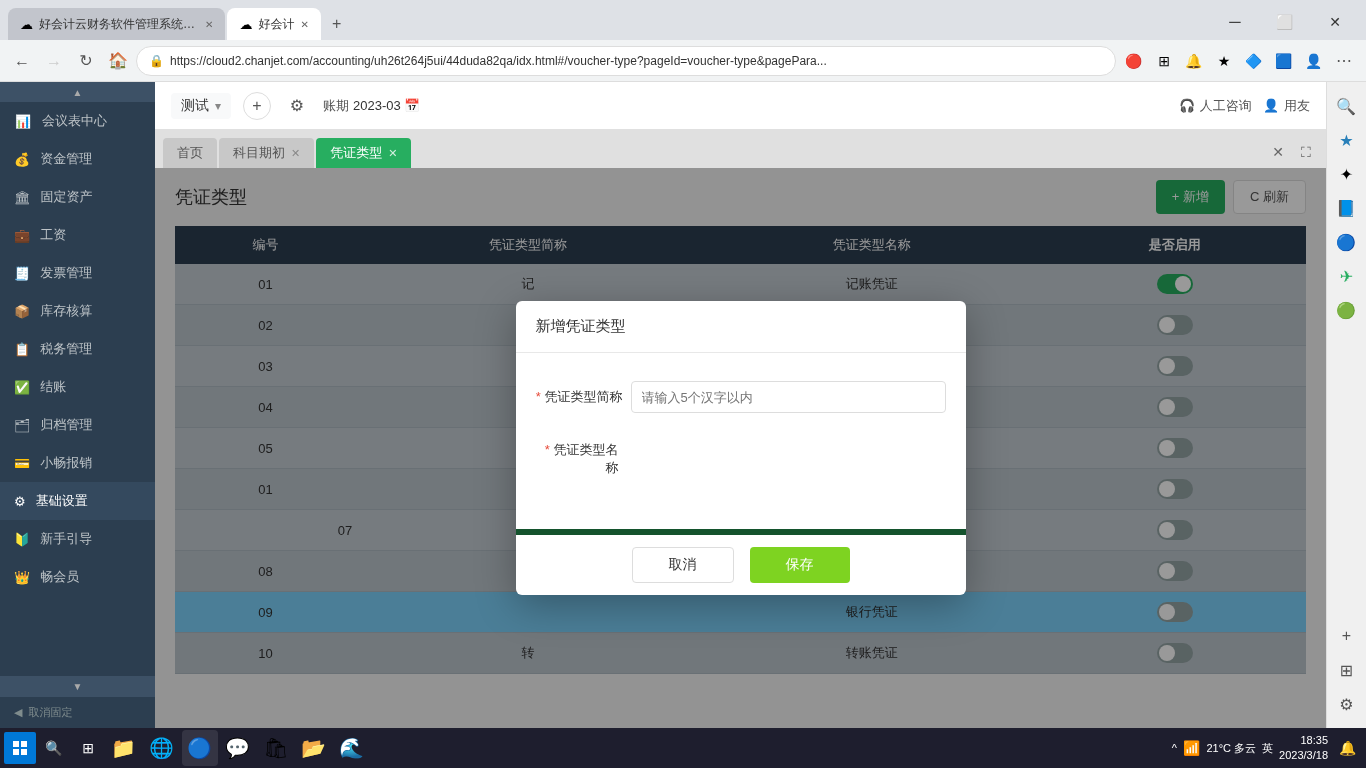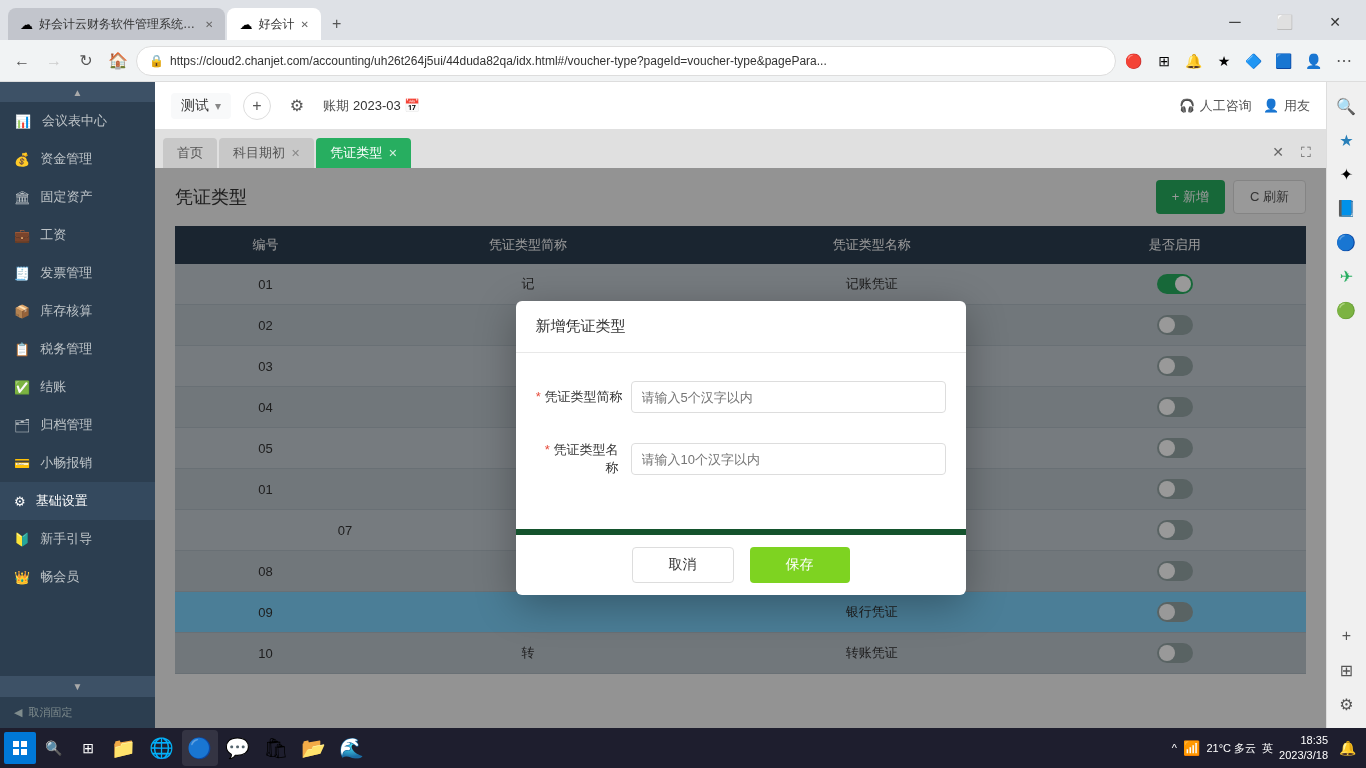--- a/index.html
+++ b/index.html
@@ -173,21 +173,21 @@
         </div>
       </div>
 
       <div style="padding:0 20px;">
         <table style="width:100%;border-collapse:collapse;">
           <thead>
             <tr style="background:#2c3e50;color:white;">
               <th style="padding:10px 16px;text-align:center;font-weight:normal;font-size:13px;border:none;">编号</th>
               <th style="padding:10px 16px;text-align:center;font-weight:normal;font-size:13px;border:none;">凭证类型简称</th>
               <th style="padding:10px 16px;text-align:center;font-weight:normal;font-size:13px;border:none;">凭证类型名称</th>
-              <th style="padding:10px 16px;text-align:center;font-weight:normal;font-size:13px;border:none;">是否启用</th>
+              <th style="padding:10px 16px;text-align:center;font-weight:bold;font-size:13px;border:none;">是否启用</th>
             </tr>
           </thead>
           <tbody id="table-body">
           <tr style="background: rgb(197, 205, 212); border-bottom: 1px solid rgb(176, 187, 196);">
                 <td style="padding: 10px 16px; text-align: center; color: rgb(51, 51, 51); font-size: 13px;">01</td>
                 <td style="padding: 10px 16px; text-align: center; color: rgb(51, 51, 51); font-size: 13px;">记</td>
                 <td style="padding: 10px 16px; text-align: center; color: rgb(51, 51, 51); font-size: 13px;">记账凭证</td>
                 <td style="padding: 10px 16px; text-align: center; color: rgb(51, 51, 51); font-size: 13px;"><span style="display: inline-block; width: 36px; height: 20px; border-radius: 10px; position: relative; cursor: pointer; background: rgb(39, 174, 96); vertical-align: middle;"><span style="position: absolute; width: 16px; height: 16px; background: white; border-radius: 50%; top: 2px; left: 18px;"></span></span></td>
               </tr>
               <tr style="background: rgb(189, 198, 206); border-bottom: 1px solid rgb(176, 187, 196);">
@@ -257,21 +257,20 @@
               <label style="width:95px;color:#333;font-size:13px;flex-shrink:0;text-align:right;padding-right:8px;">
                 <span style="color:#e74c3c;">*</span> 凭证类型简称
               </label>
               <input type="text" placeholder="请输入5个汉字以内" style="flex: 1 1 0%; height: 32px; border: 1px solid rgb(221, 221, 221); border-radius: 4px; padding: 0px 10px; font-size: 13px; color: rgb(51, 51, 51); outline: none;">
             </div>
 
             <div style="display:flex;align-items:center;margin-bottom:24px;">
               <label style="width:95px;color:#333;font-size:13px;flex-shrink:0;text-align:right;padding-right:12px;">
                 <span style="color:#e74c3c;">*</span> 凭证类型名称
               </label>
-              <input type="text" placeholder="请输入10个汉字以内" style="flex: 1 1 0%; height: 32px; border: 1px solid rgb(221, 221, 221); border-radius: 4px; padding: 0px 10px; font-size: 13px; color: rgb(51, 51, 51); outline: none;">
             </div>
           </div>
           <div style="padding:12px 20px;display:flex;justify-content:center;gap:16px;border-top:6px solid #14532d;">
             <button style="background:white;color:#333;border:1px solid #ddd;padding:8px 36px;border-radius:4px;cursor:pointer;font-size:14px;">取消</button>
             <button style="background:#7ed321;color:white;border:none;padding:8px 36px;border-radius:4px;cursor:pointer;font-size:14px;">保存</button>
           </div>
         </div>
       </div>
     </div>
   </div>

